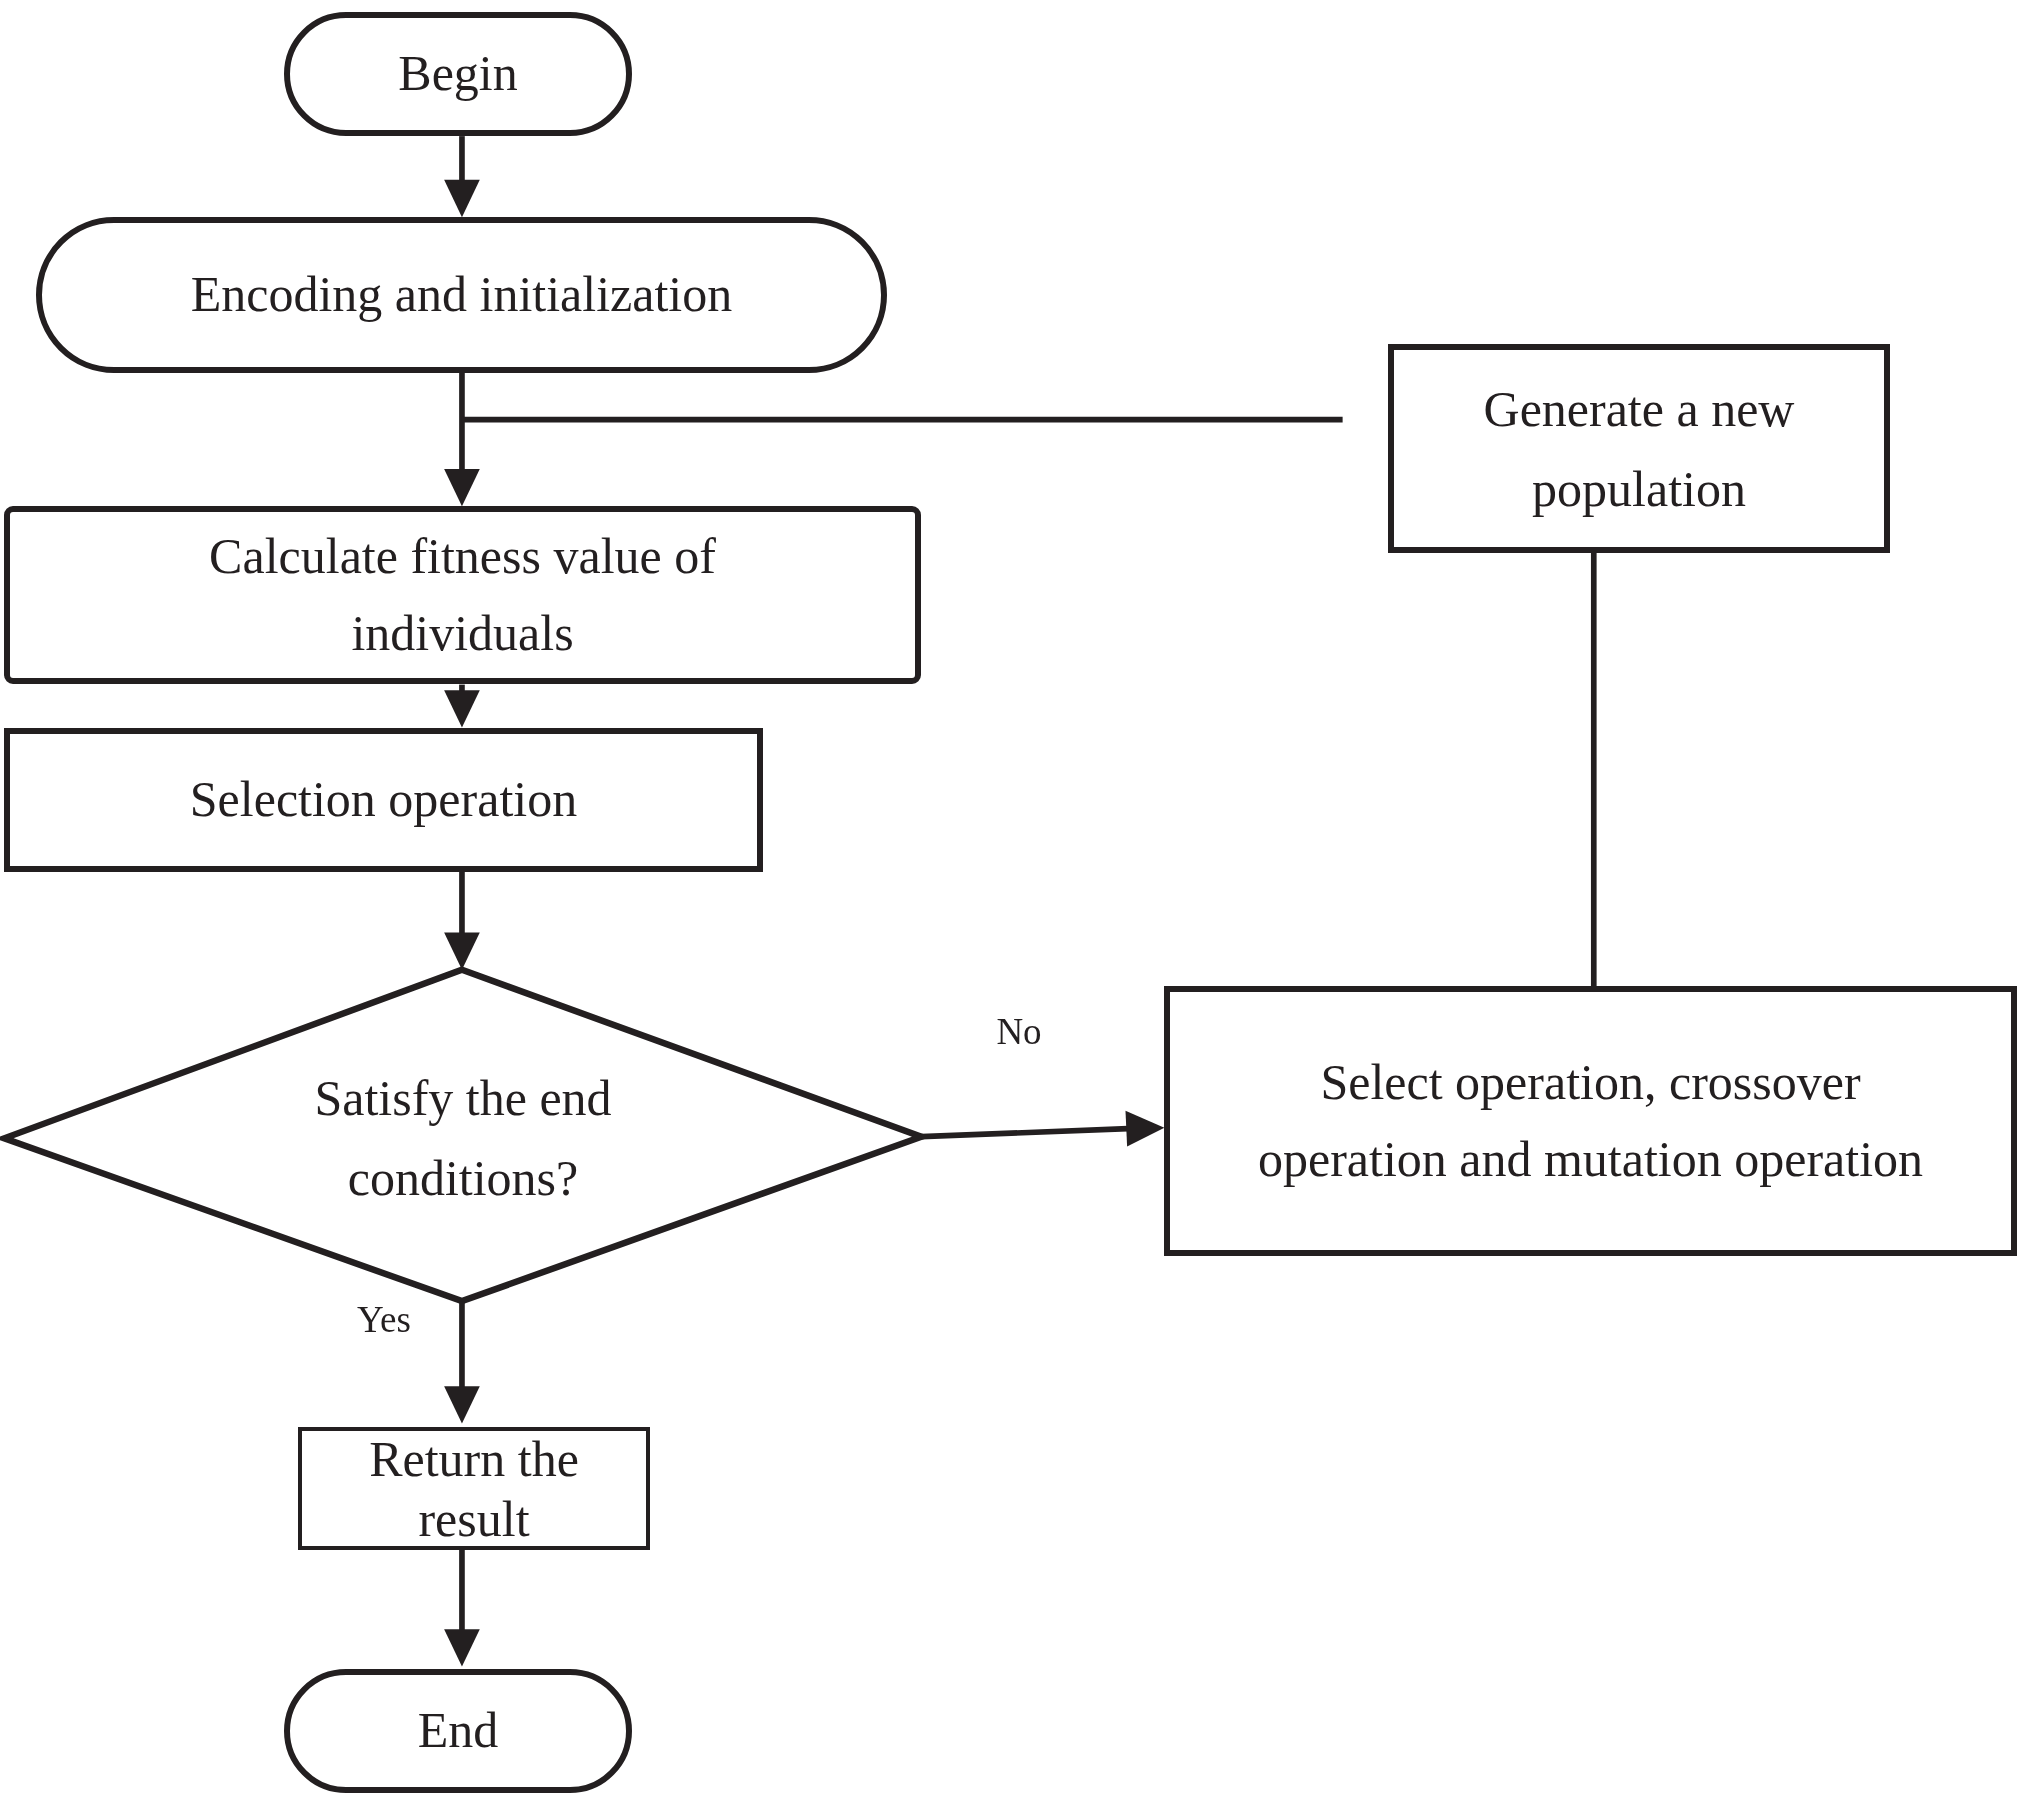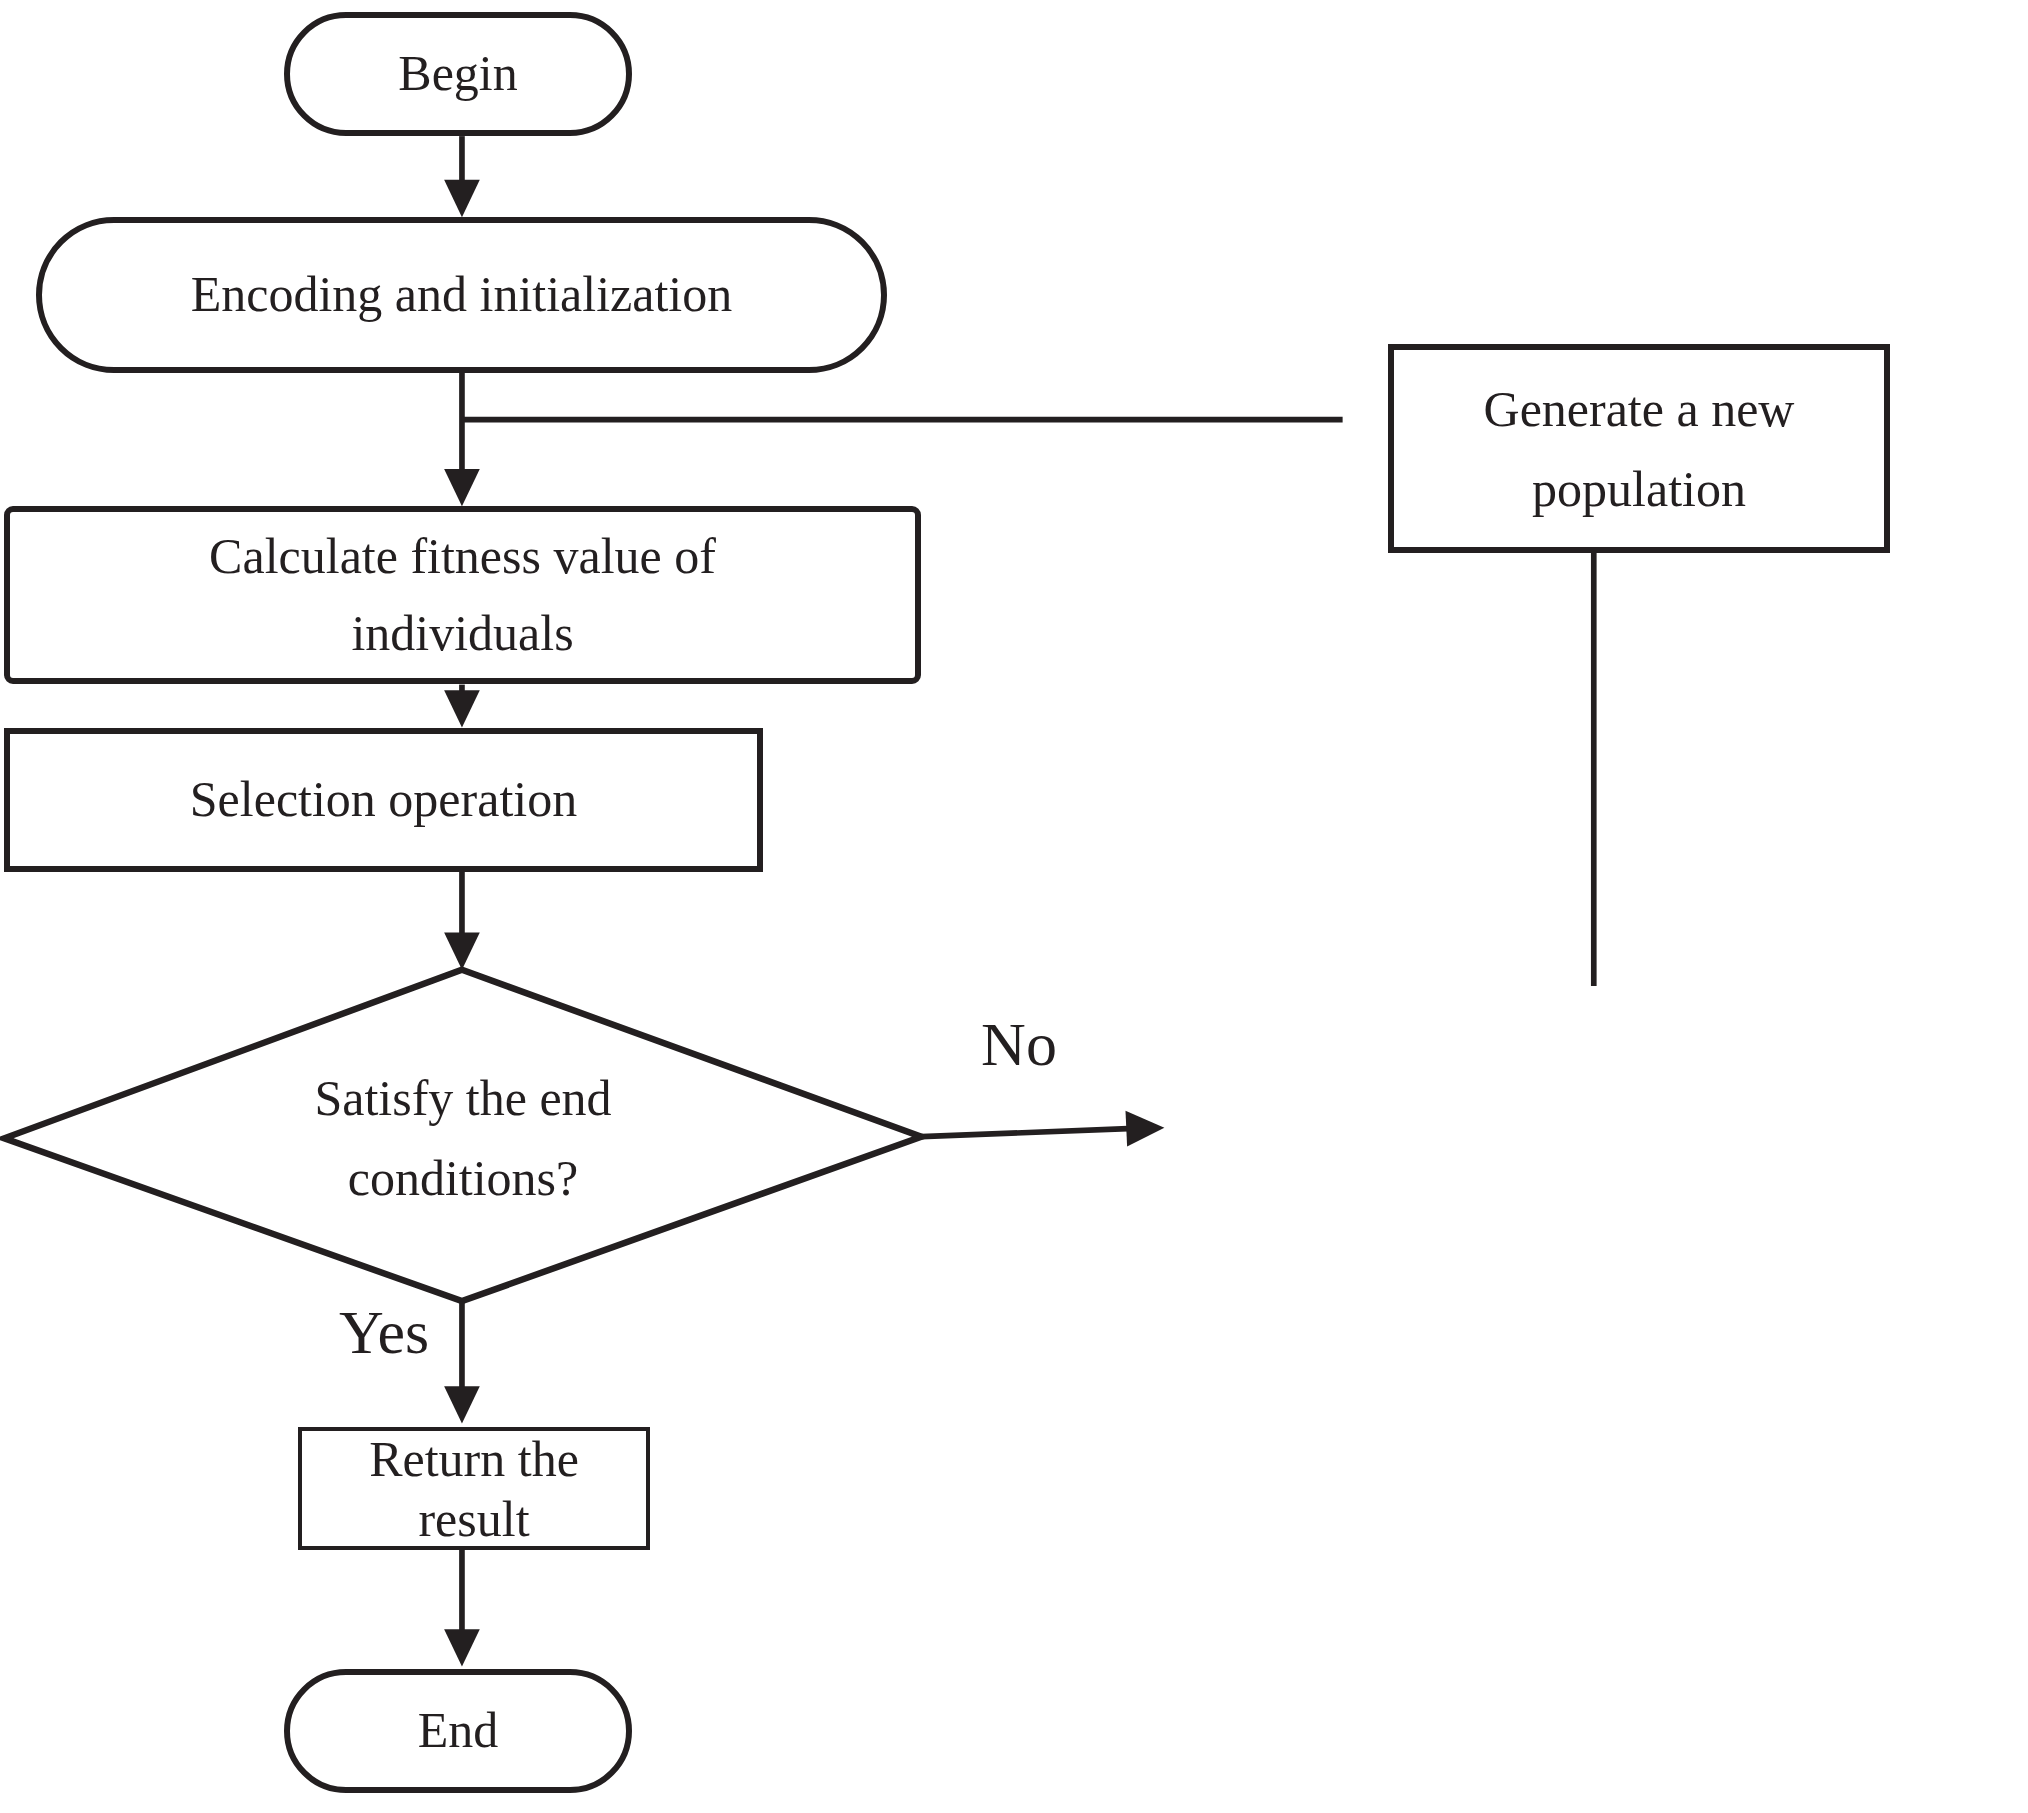--- a/index.html
+++ b/index.html
@@ -56,21 +56,21 @@
     align-items: center;
     justify-content: center;
     text-align: center;
     font-size: 50px;
     line-height: 1.6;
   }
   .edge-label {
     position: absolute;
     width: 178px;
     text-align: center;
-    font-size: 62px;
+    font-size: 37px;
     line-height: 1.0;
   }
   .label-no  { left: 930px; top: 1013px; }
   .label-yes { left: 295px;  top: 1301px; }
 </style>
 </head>
 <body>
 
 <div class="canvas">
 
@@ -120,20 +120,24 @@
 
   <div class="node node-sel">
     <span class="txt">Selection operation</span>
   </div>
 
   <div class="node node-gen">
     <span class="txt">Generate a new</span>
     <span class="txt">population</span>
   </div>
 
+  <div class="node node-selop">
+    <span class="txt">Select operation, crossover</span>
+    <span class="txt">operation and mutation operation</span>
+  </div>
 
   <div class="diamond-text">
     <span class="txt">Satisfy the end</span>
     <span class="txt">conditions?</span>
   </div>
 
   <div class="node node-return">
     <span class="txt">Return the</span>
     <span class="txt">result</span>
   </div>

